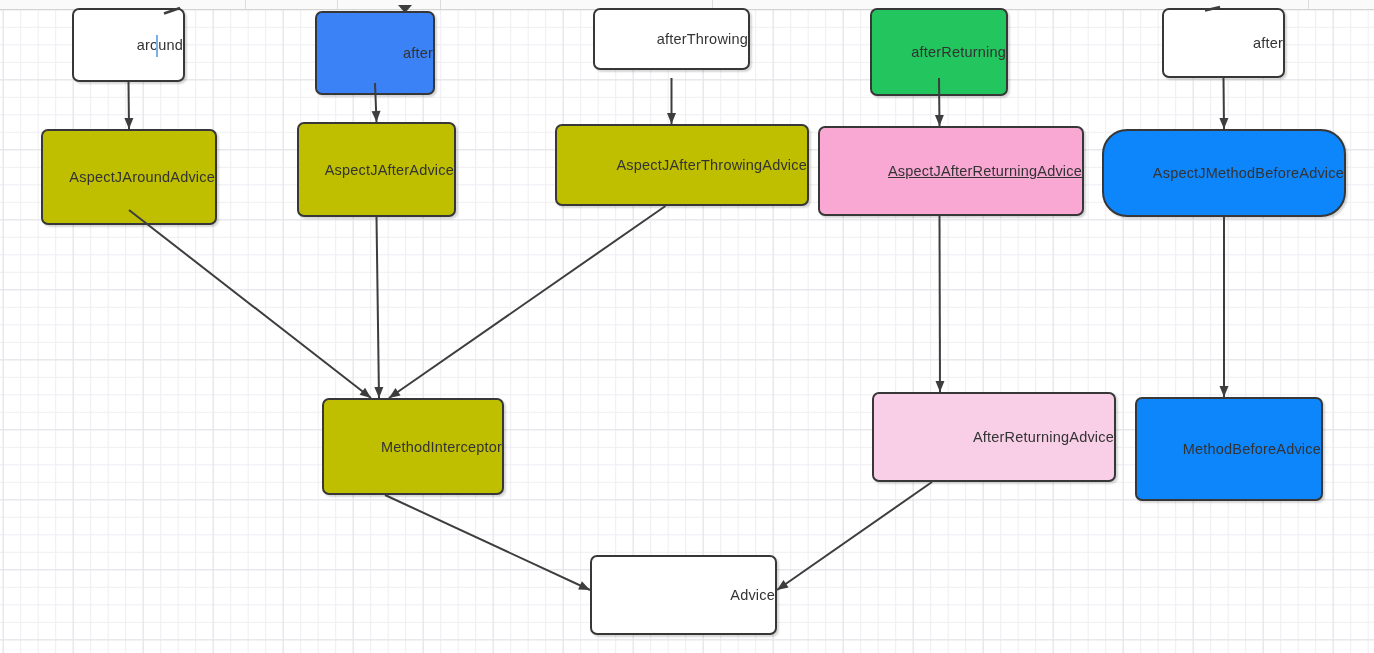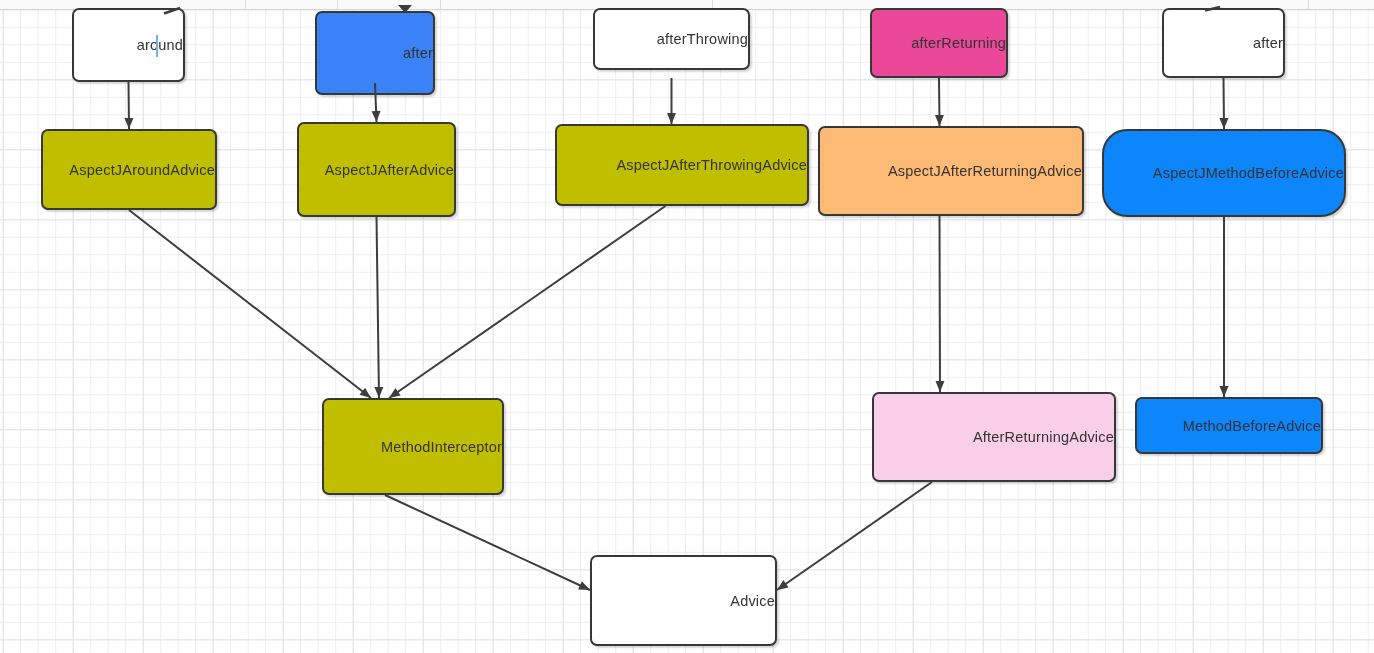--- a/index.html
+++ b/index.html
@@ -67,51 +67,51 @@
   <div>
       <div class="node" style="left: 72px; top: 8px; width: 113px; height: 74px; background: rgb(255, 255, 255);">
         <span class="node-label">around</span>
       </div>
       <div class="node" style="left: 315px; top: 11px; width: 120px; height: 84px; background: #3b82f6;">
         <span class="node-label">after</span>
       </div>
       <div class="node" style="left: 593px; top: 8px; width: 157px; height: 62px; background: rgb(255, 255, 255);">
         <span class="node-label">afterThrowing</span>
       </div>
-      <div class="node" style="left: 870px; top: 8px; width: 138px; height: 70px; background: #ec4899;">
+      <div class="node" style="left: 870px; top: 8px; width: 138px; height: 88px; background: #22c55e;">
         <span class="node-label">afterReturning</span>
       </div>
       <div class="node" style="left: 1162px; top: 8px; width: 123px; height: 70px; background: rgb(255, 255, 255);">
         <span class="node-label">after</span>
       </div>
-      <div class="node" style="left: 41px; top: 129px; width: 176px; height: 81px; background: rgb(191, 191, 0);">
+      <div class="node" style="left: 41px; top: 129px; width: 176px; height: 96px; background: rgb(191, 191, 0);">
         <span class="node-label">AspectJAroundAdvice</span>
       </div>
       <div class="node" style="left: 297px; top: 122px; width: 159px; height: 95px; background: rgb(191, 191, 0);">
         <span class="node-label">AspectJAfterAdvice</span>
       </div>
       <div class="node" style="left: 555px; top: 124px; width: 254px; height: 82px; background: rgb(191, 191, 0);">
         <span class="node-label">AspectJAfterThrowingAdvice</span>
       </div>
-      <div class="node" style="left: 818px; top: 126px; width: 266px; height: 90px; background: #fdba74;">
+      <div class="node" style="left: 818px; top: 126px; width: 266px; height: 90px; background: #f9a8d4; text-decoration: underline;">
         <span class="node-label">AspectJAfterReturningAdvice</span>
       </div>
       <div class="node" style="left: 1102px; top: 129px; width: 244px; height: 88px; background: rgb(13, 133, 251); border-radius: 25px;">
         <span class="node-label">AspectJMethodBeforeAdvice</span>
       </div>
       <div class="node" style="left: 290px; top: 398px; width: 182px; height: 97px; background: rgb(191, 191, 0); margin-left: 32px;">
         <span class="node-label">MethodInterceptor</span>
       </div>
       <div class="node" style="left: 858px; top: 392px; width: 244px; height: 90px; background: rgb(249, 207, 232); margin-left: 14px;">
         <span class="node-label">AfterReturningAdvice</span>
       </div>
-      <div class="node" style="left: 1135px; top: 397px; width: 188px; height: 57px; background: rgb(13, 133, 251);">
+      <div class="node" style="left: 1135px; top: 397px; width: 188px; height: 104px; background: rgb(13, 133, 251);">
         <span class="node-label">MethodBeforeAdvice</span>
       </div>
-      <div class="node" style="left: 590px; top: 555px; width: 187px; height: 91px; background: rgb(255, 255, 255);">
+      <div class="node" style="left: 590px; top: 555px; width: 187px; height: 80px; background: rgb(255, 255, 255);">
         <span class="node-label">Advice</span>
       </div>
     </div>
   <svg class="edges" xmlns="http://www.w3.org/2000/svg" width="1374" height="653">
     <defs>
       <marker id="arrow" markerUnits="userSpaceOnUse" markerWidth="14" markerHeight="12" refX="11.5" refY="5" orient="auto">
         <path d="M0.5,0.5 L11.5,5 L0.5,9.5 Z" fill="#3d3d3d"></path>
       </marker>
     </defs>
     <g>

